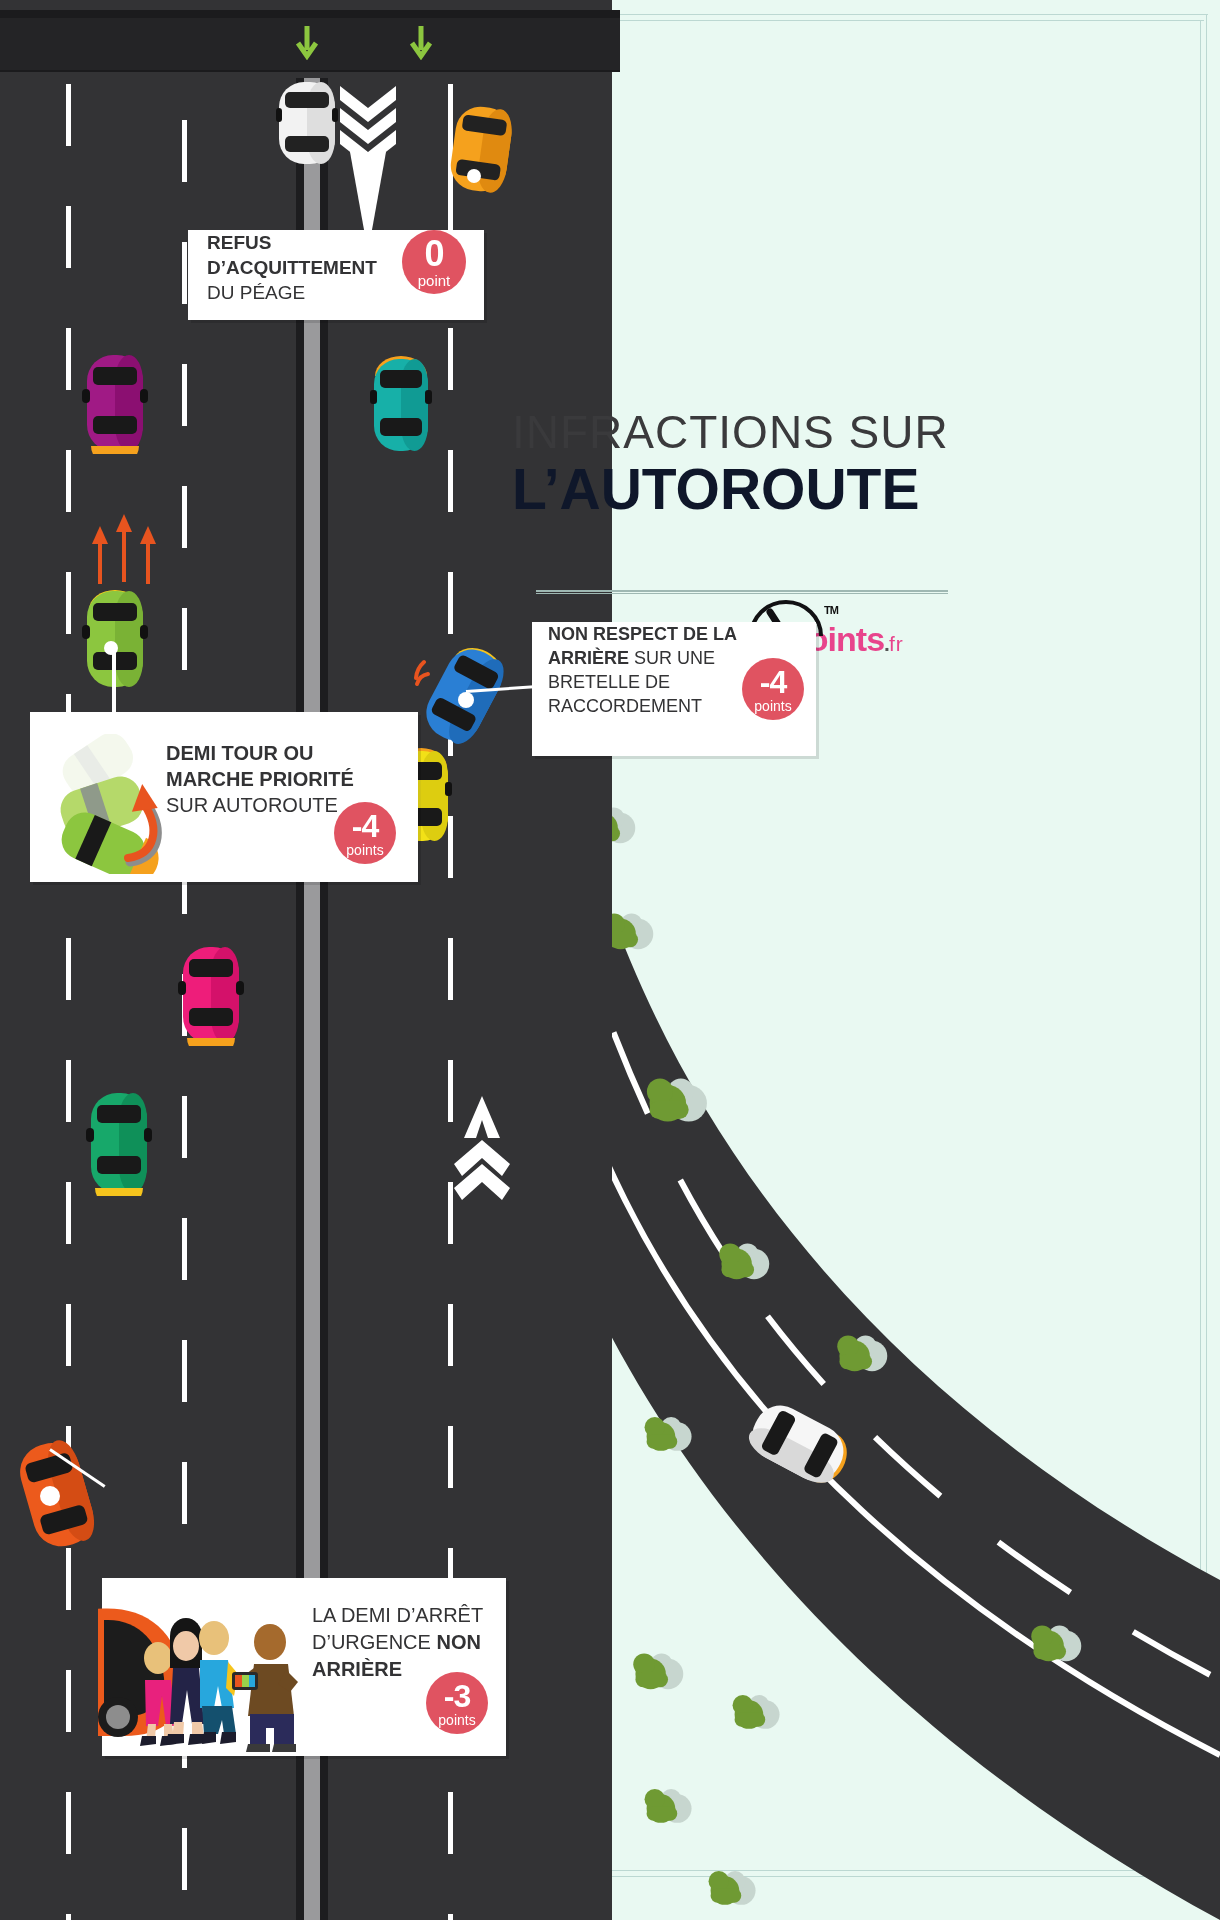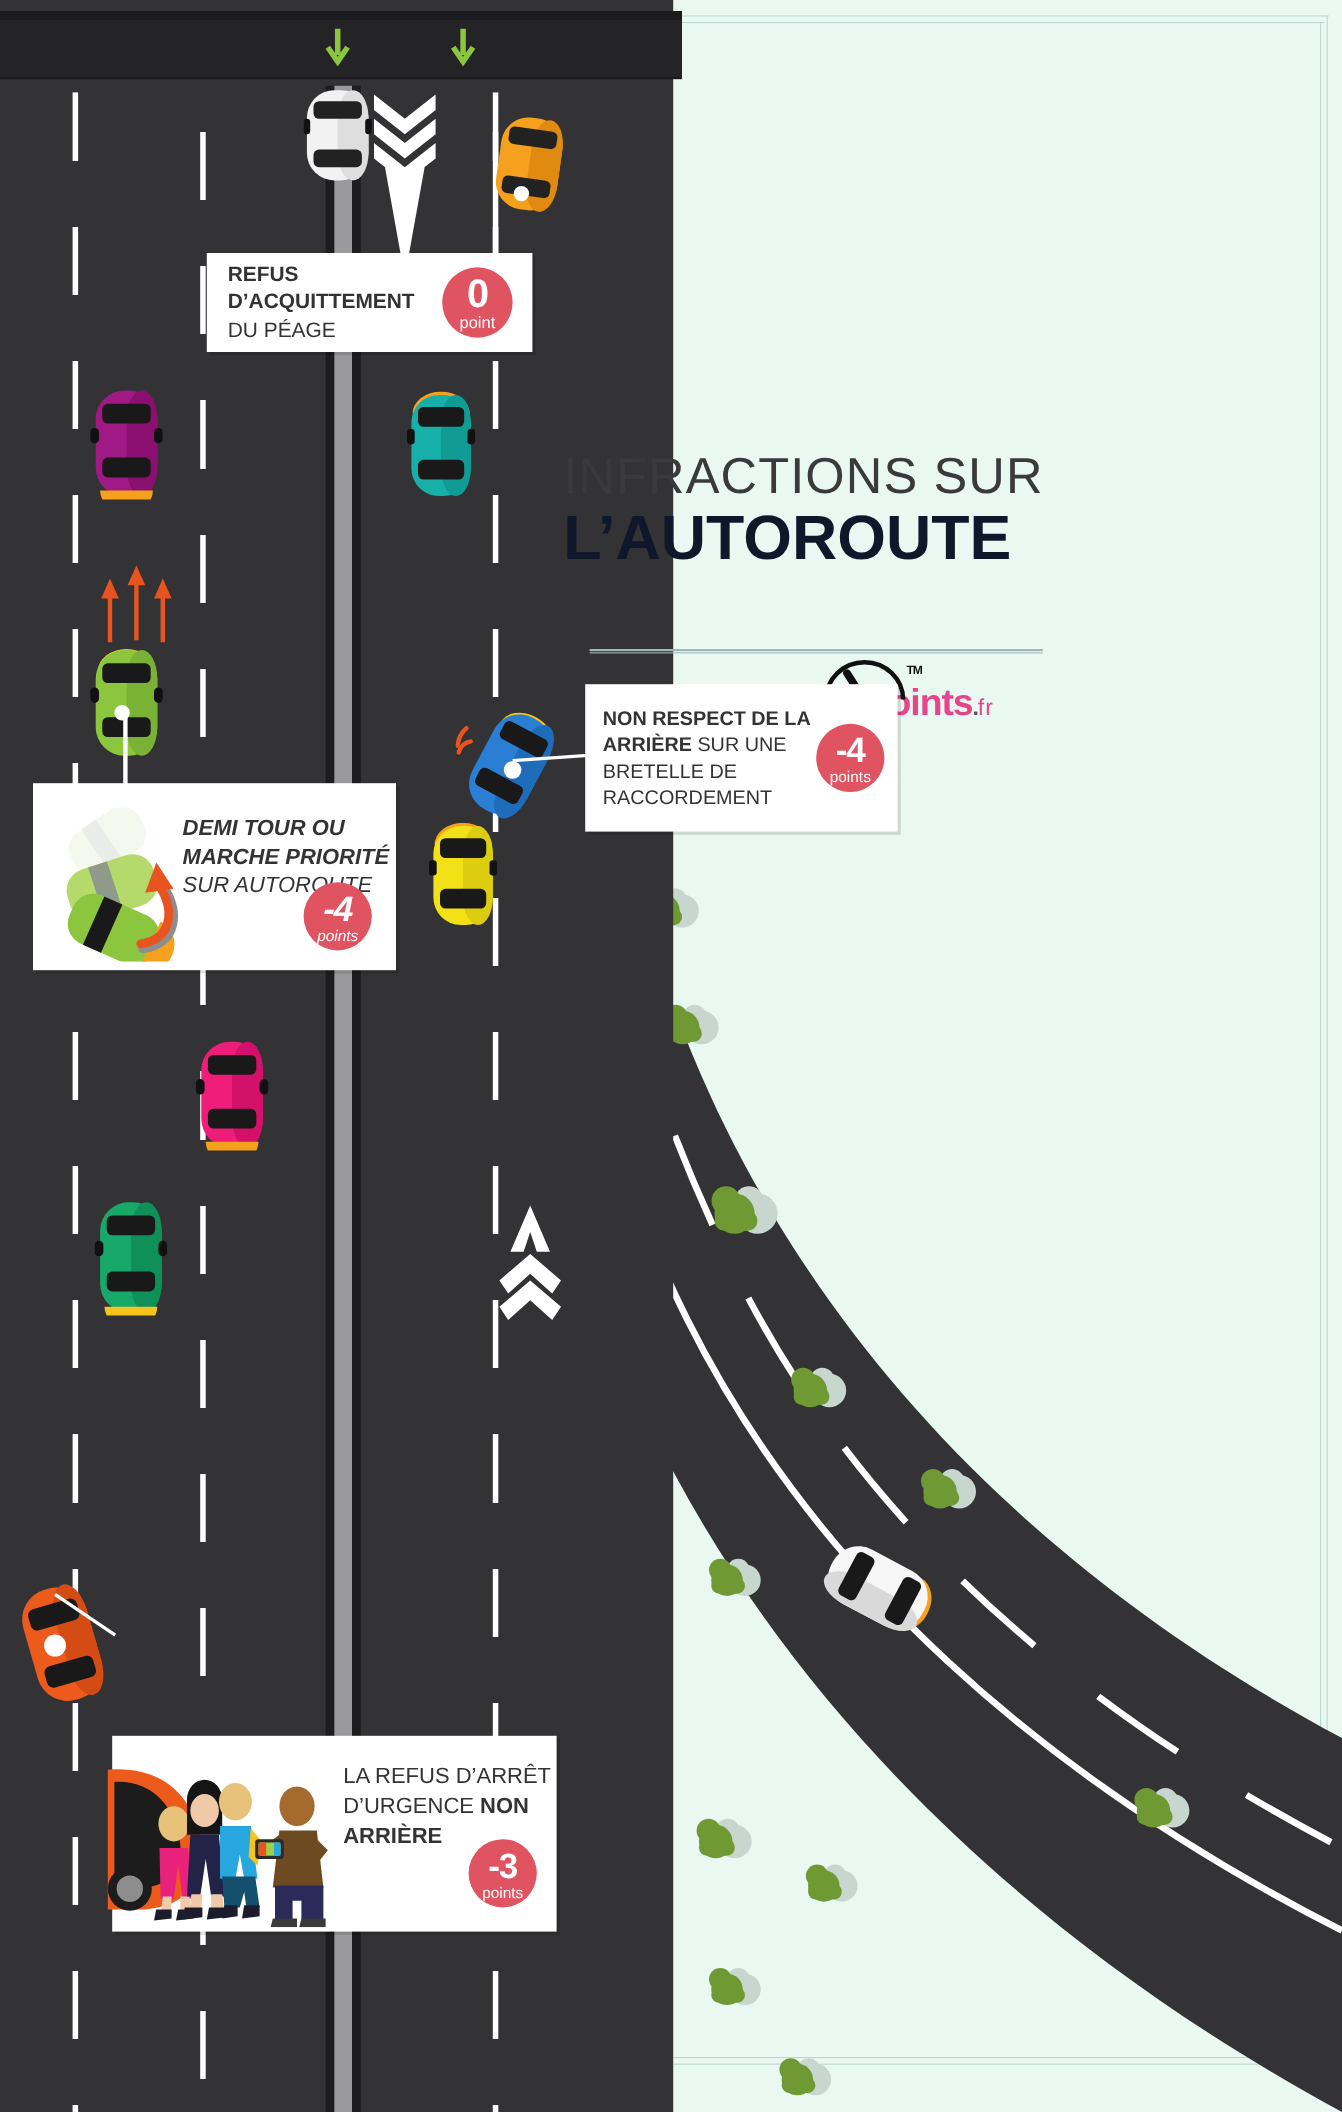--- a/index.html
+++ b/index.html
@@ -103,21 +103,21 @@
   }
   .logo-tm {
     position:absolute; left:176px; top:-16px; font-size:11px; color:#111; font-weight:700;
   }
 
   
   .card {
     position:absolute;
     background:#ffffff;
     box-shadow: 3px 3px 0 rgba(0,0,0,0.12);
-    display:flex; align-items:center;
+    display:flex; align-items:flex-start;
   }
   .card-text { color:#333335; }
   .card-text .b { font-weight:700; }
   .card-text .r { font-weight:400; }
 
   .badge {
     position:absolute;
     border-radius:50%;
     background:#e05361;
     color:#ffffff;
@@ -137,21 +137,21 @@
   #card-toll .badge .lbl { font-size:15px; }
 
   
   #card-priority { left:532px; top:622px; width:284px; height:134px; }
   #card-priority .card-text { margin-left:16px; font-size:18px; line-height:1.34; }
   #card-priority .badge { right:12px; top:36px; width:62px; height:62px; }
   #card-priority .badge .num { font-size:32px; }
   #card-priority .badge .lbl { font-size:14px; }
 
   
-  #card-demitour { left:30px; top:712px; width:330px; height:170px;font-style:italic; }
+  #card-demitour { left:30px; top:712px; width:388px; height:170px; }
   #card-demitour .card-text { position:absolute; left:136px; top:28px; font-size:20px; line-height:1.3; }
   #card-demitour .badge { right:22px; bottom:18px; width:62px; height:62px; }
   #card-demitour .badge .num { font-size:32px; }
   #card-demitour .badge .lbl { font-size:14px; }
 
   
   #card-bau { left:102px; top:1578px; width:404px; height:178px; }
   #card-bau .card-text { position:absolute; left:210px; top:24px; font-size:20px; line-height:1.34; }
   #card-bau .badge { right:18px; bottom:22px; width:62px; height:62px; }
   #card-bau .badge .num { font-size:32px; }
@@ -633,21 +633,21 @@
         <rect x="134" y="88" width="26" height="18" rx="3" fill="#2a2a2a"></rect>
         <rect x="137" y="91" width="20" height="12" rx="2" fill="#9ad34b"></rect>
         <rect x="137" y="91" width="7" height="12" fill="#e8541f"></rect>
         <rect x="151" y="91" width="6" height="12" fill="#27a7dd"></rect>
         <path d="M152 130 L196 130 L196 162 L176 162 L176 144 L168 144 L168 162 L152 162 Z" fill="#2b2b5a"></path>
         <path d="M150 160 L172 160 L172 168 L148 168 Z" fill="#3a3a3a"></path>
         <path d="M176 160 L198 160 L198 168 L174 168 Z" fill="#3a3a3a"></path>
       </g>
     </svg>
     <div class="card-text">
-      <div class="r">LA REFUS D’ARRÊT</div>
+      <div class="r">LA DEMI D’ARRÊT</div>
       <div><span class="r">D’URGENCE </span><span class="b">NON</span></div>
       <div class="b">ARRIÈRE</div>
     </div>
     <div class="badge">
       <span class="num">-3</span>
       <span class="lbl">points</span>
     </div>
   </div>
 
   <div class="conn-line" style="left:50px; top:1448px; width:66px; transform:rotate(34deg);"></div>

